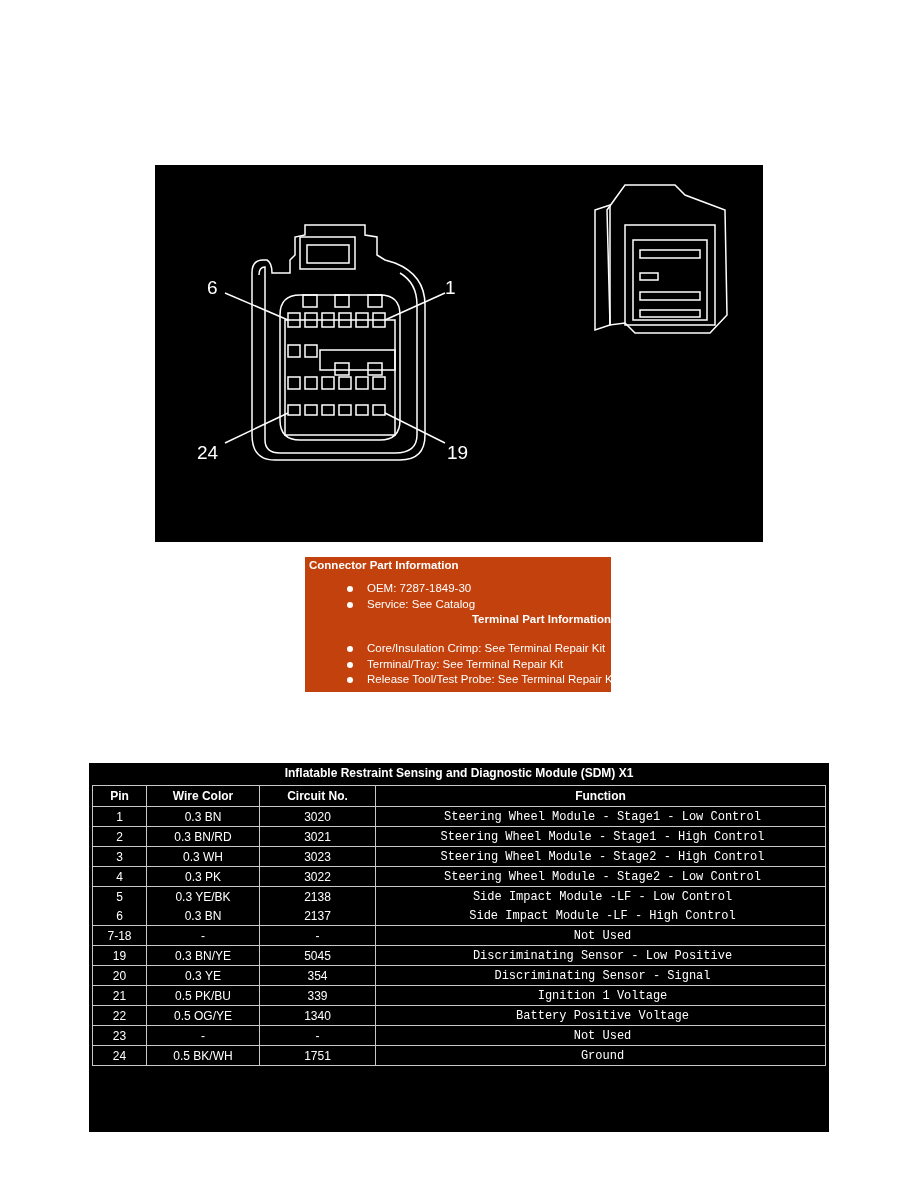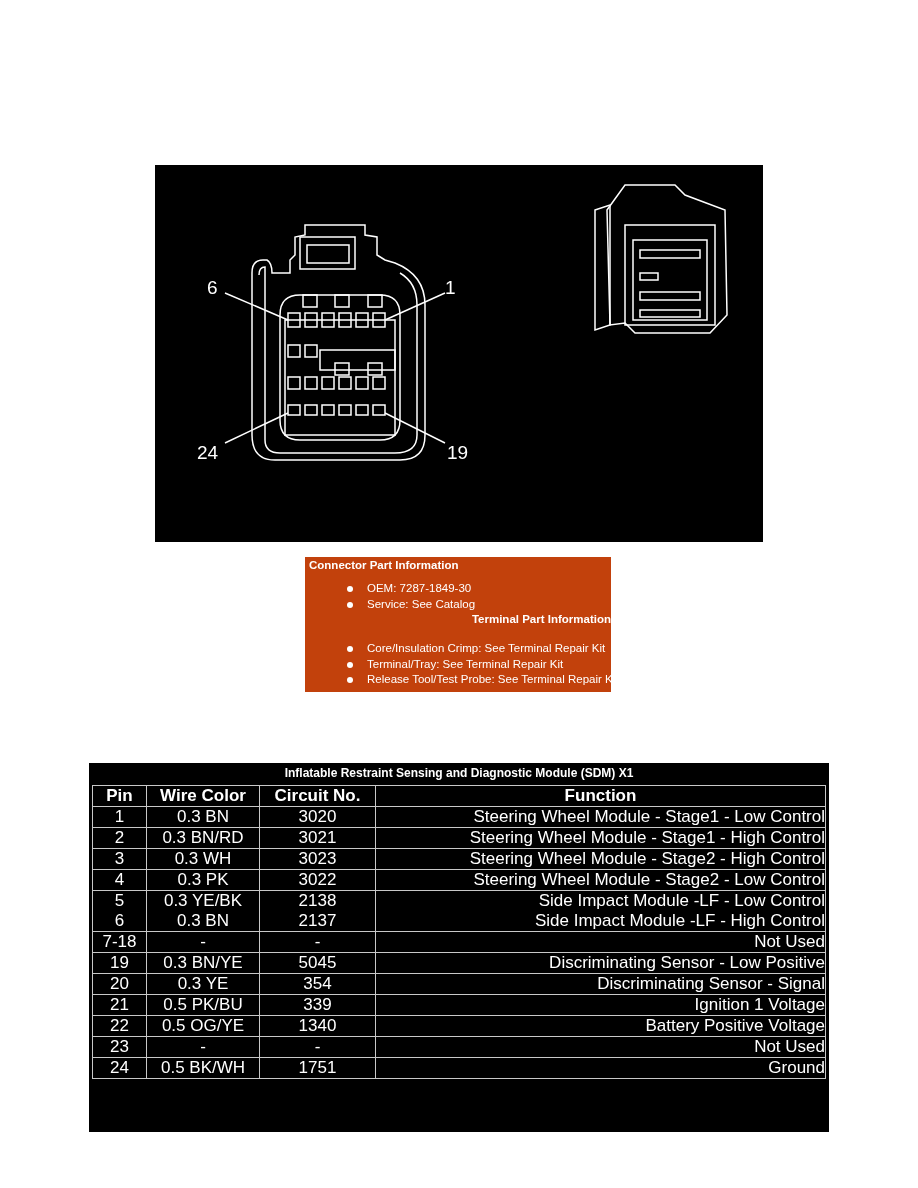--- a/index.html
+++ b/index.html
@@ -8,25 +8,25 @@
   #diagram svg{position:absolute;left:0;top:0;}
   .pin-label{position:absolute;color:#fff;font-size:19px;font-family:"Liberation Sans",sans-serif;}
   #info{position:absolute;left:305px;top:557px;width:306px;height:135px;background:#c2410c;color:#fff;font-size:11.5px;}
   #info .hdr{font-weight:bold;padding:2px 0 0 4px;height:22px;}
   #info ul{margin:0;padding:0;list-style:none;}
   #info li{height:15.5px;padding-left:30px;position:relative;line-height:15.5px;white-space:nowrap;margin-left:32px;}
   #info li::before{content:"";position:absolute;left:10px;top:5px;width:6px;height:6px;border-radius:50%;background:#fff;}
   #info .hdr2{font-weight:bold;padding:1px 0 0 4px;height:28px;text-align:right;}
   #tbl{position:absolute;left:89px;top:727px;width:740px;height:369px;background:#000;color:#fff;margin-top:36px;}
   #tbl .title{height:24px;line-height:20px;text-align:center;font-weight:bold;font-size:12px;}
-  table{position:absolute;left:3px;top:22px;width:734px;border-collapse:collapse;font-size:17px;}
+  table{position:absolute;left:3px;top:22px;width:734px;border-collapse:collapse;font-size:12px;}
   td,th{border:1px solid #c8c8c8;height:19px;padding:0;}
   th{font-weight:bold;text-align:center;height:20px;}
   td.c{text-align:center;}
-  td.f{text-align:right;padding-left:4px;}
+  td.f{text-align:center;padding-left:4px;font-family:Liberation Mono, monospace;}
   tr.grp td{border-bottom:none;border-top:none;}
   tr.grp.first td{border-top:1px solid #c8c8c8;}
   tr.grp.last td{border-bottom:1px solid #c8c8c8;}
 </style>
 </head>
 <body>
 
 <div id="diagram">
   <svg width="608" height="377" viewBox="0 0 608 377" fill="none" stroke="#fff" stroke-width="1.5">
 

